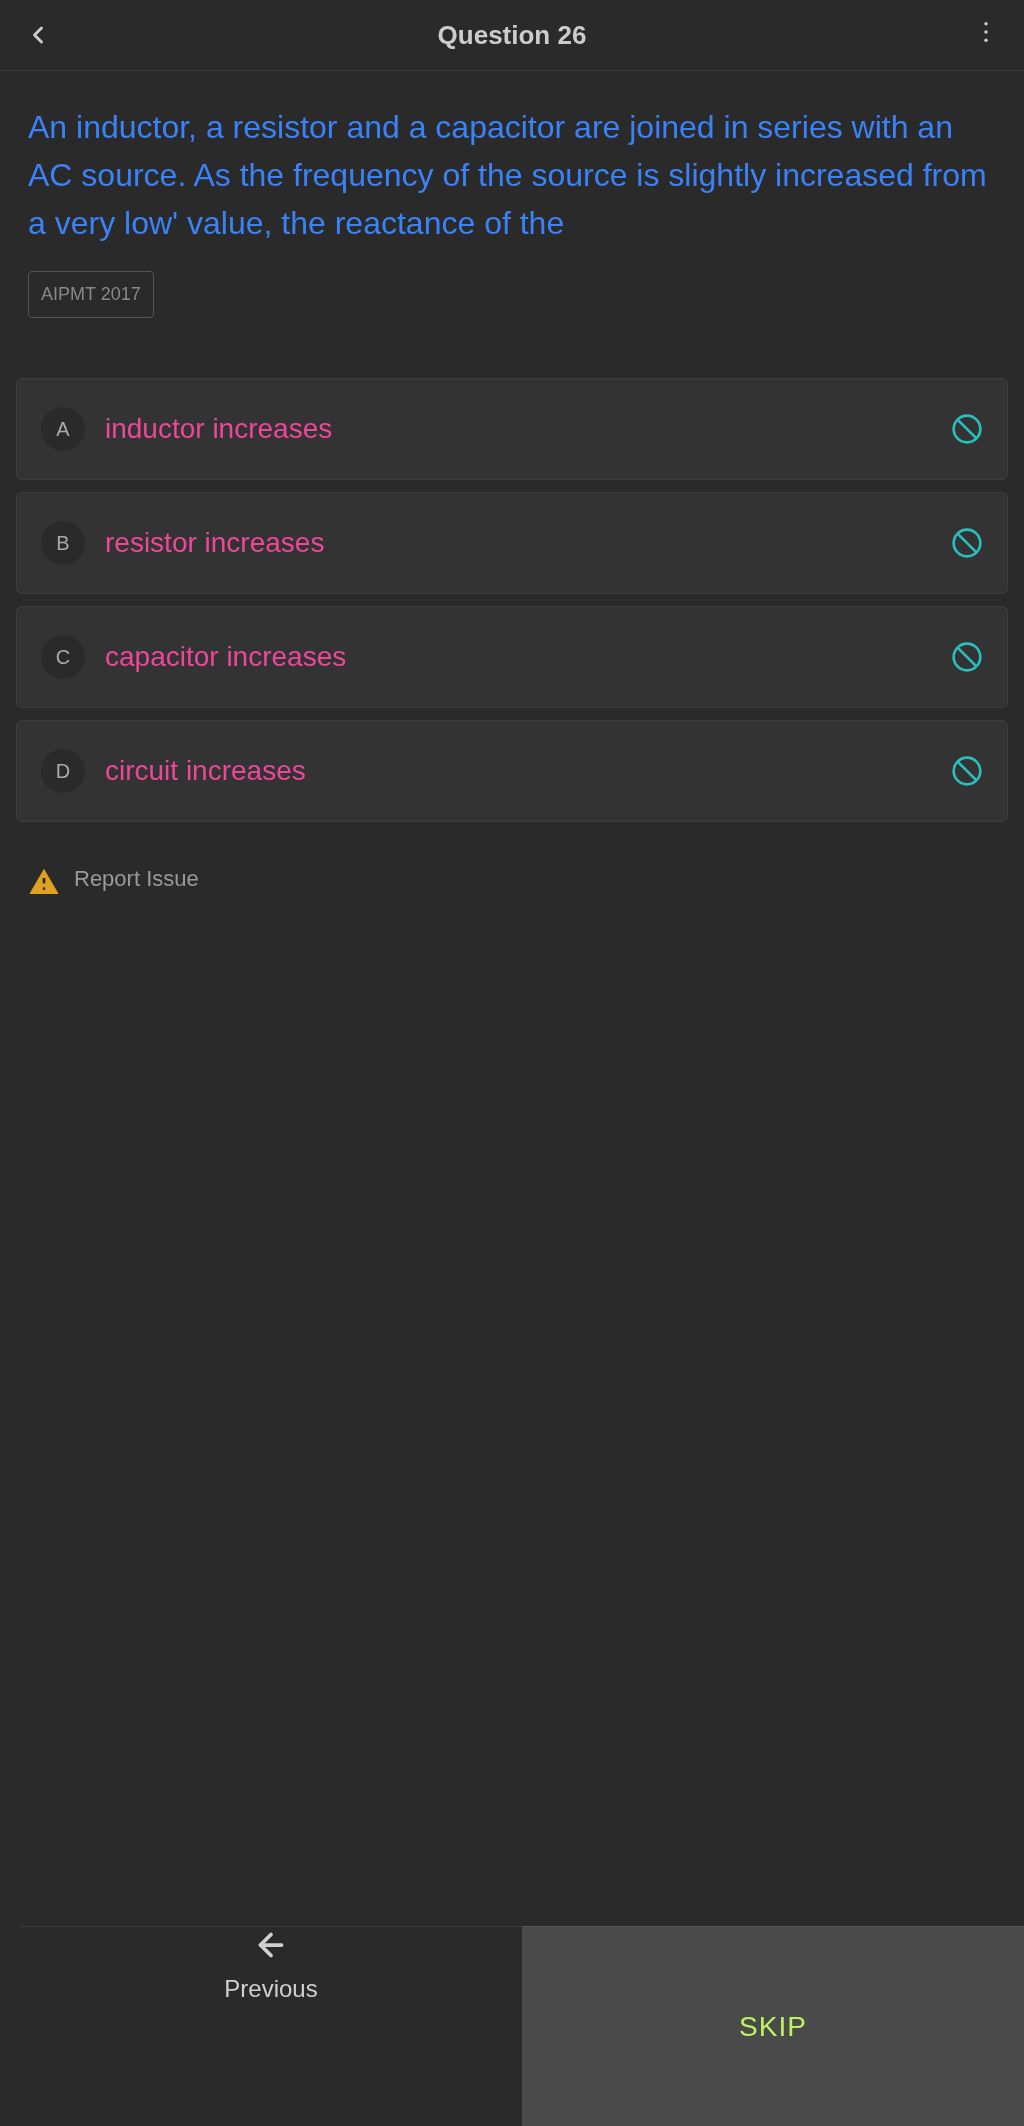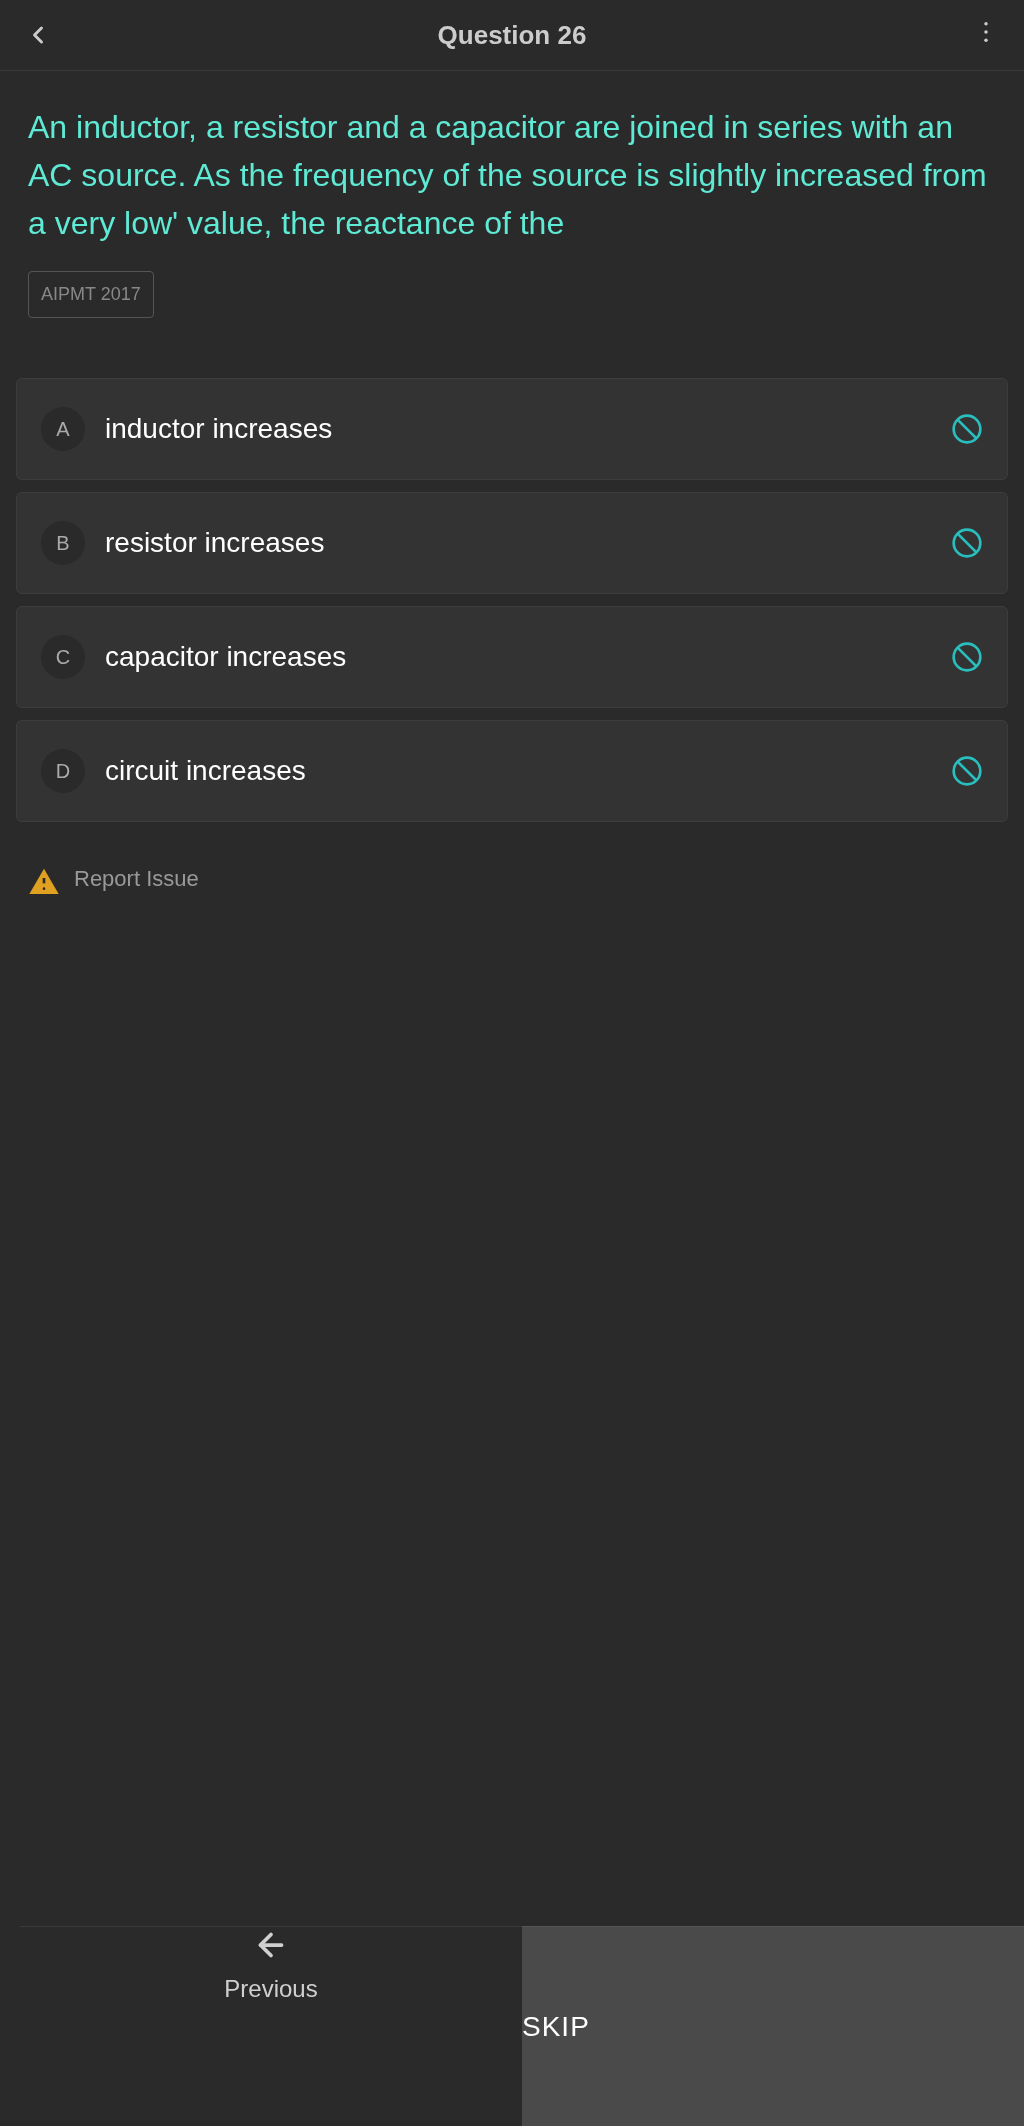--- a/index.html
+++ b/index.html
@@ -55,21 +55,21 @@
       letter-spacing: 2px;
     }
 
     .question-container {
       padding: 32px 28px 20px 28px;
     }
 
     .question-text {
       font-size: 32px;
       line-height: 1.5;
-      color: #5eead4;
+      color: #3b82f6;
       font-weight: 400;
       margin-bottom: 24px;
     }
 
     .question-tag {
       display: inline-block;
       border: 1px solid #555;
       color: #888;
       font-size: 18px;
       padding: 12px 12px;
@@ -111,21 +111,21 @@
       align-items: center;
       justify-content: center;
       font-size: 20px;
       color: #aaa;
       font-weight: 500;
       flex-shrink: 0;
     }
 
     .option-text {
       font-size: 28px;
-      color: #ffffff;
+      color: #ec4899;
     }
 
     .option-icon {
       color: #2abfbf;
       font-size: 28px;
       flex-shrink: 0;
     }
 
     .report-issue {
       display: flex;
@@ -182,26 +182,26 @@
 
     .btn-previous-label {
       font-size: 24px;
       color: #d0d0d0;
     }
 
     .btn-skip {
       flex: 1;
       display: flex;
       align-items: center;
-      justify-content: flex-start;
+      justify-content: center;
       background-color: #4a4a4a;
       border: none;
       border-top: 1px solid #555;
       cursor: pointer;
-      color: #ffffff;
+      color: #bef264;
       font-size: 28px;
       letter-spacing: 1px;
     }
 
     .no-select-icon {
       display: inline-flex;
       align-items: center;
       justify-content: center;
     }
   </style>

